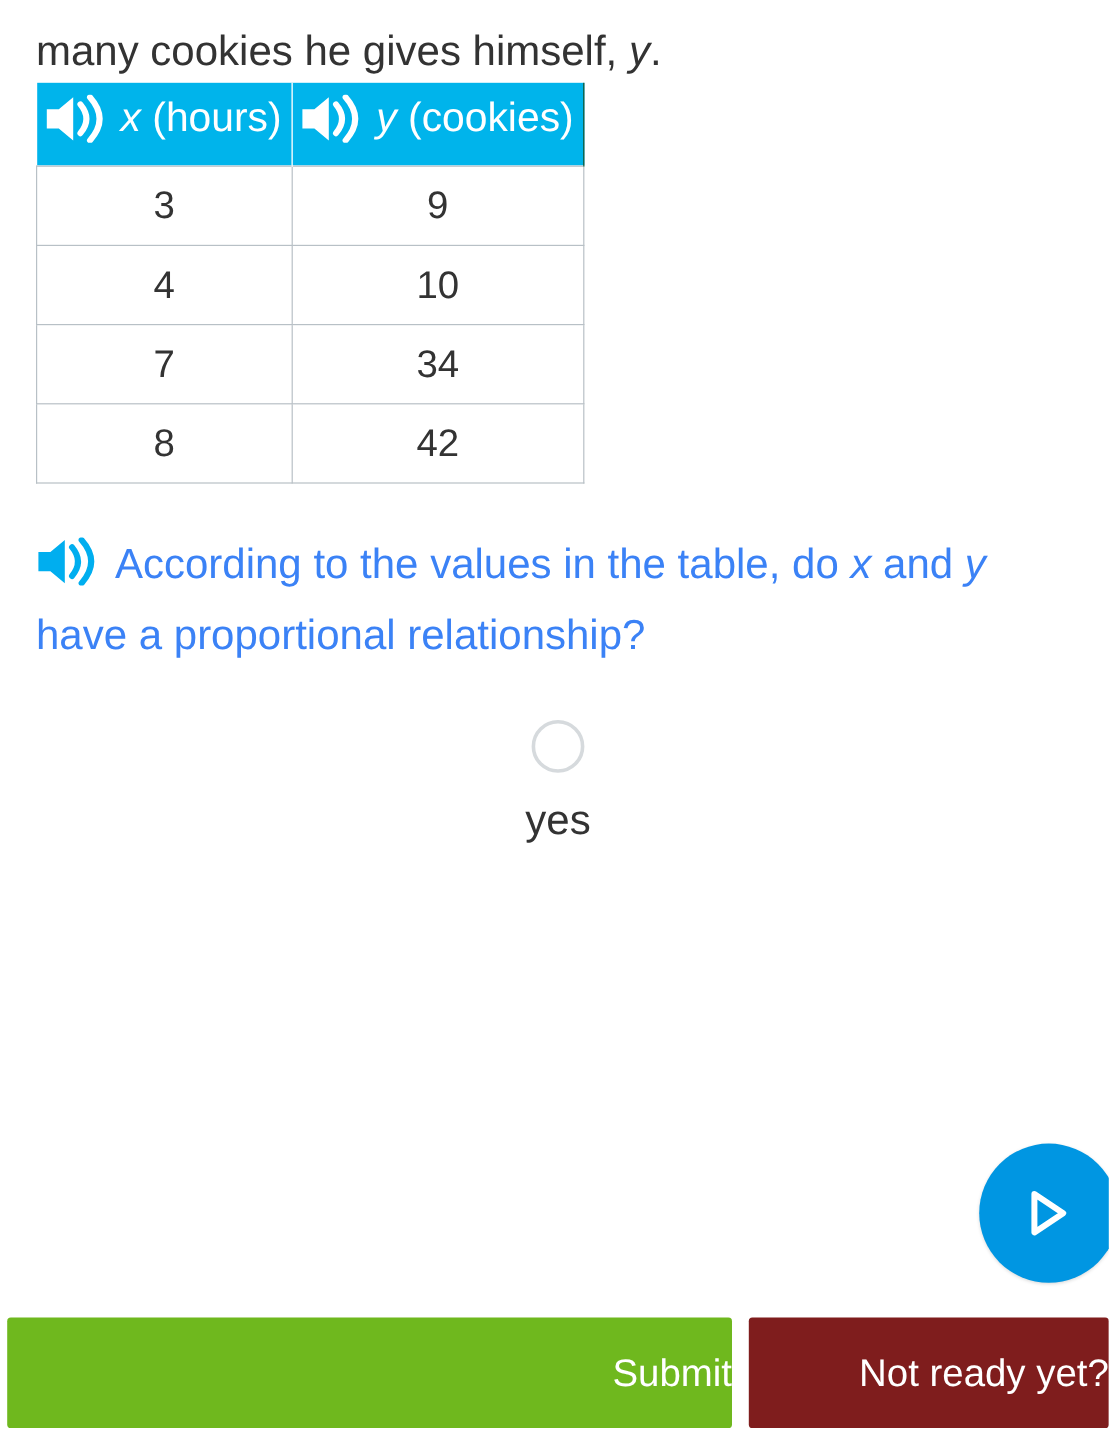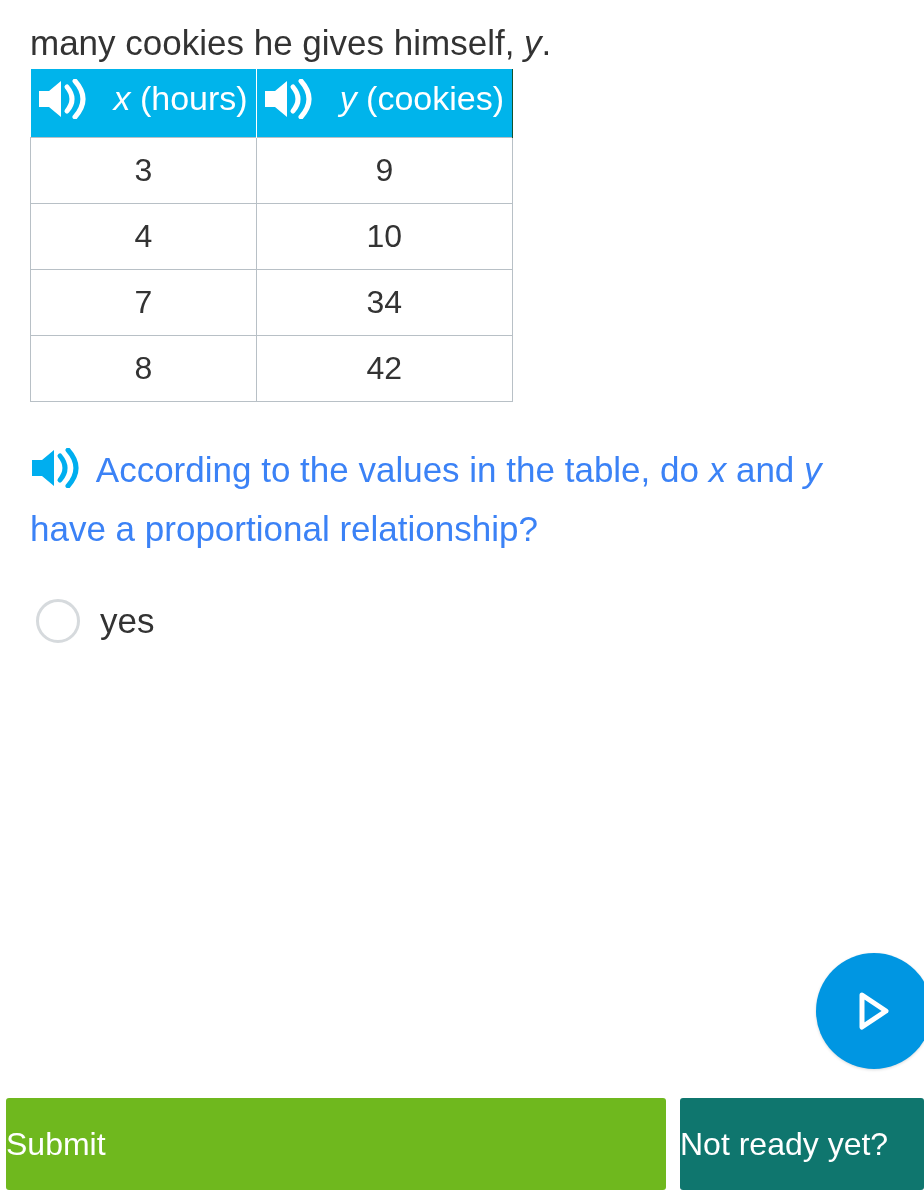--- a/index.html
+++ b/index.html
@@ -31,21 +31,21 @@
       font-size: 34px;
       padding: 10px 8px 10px 6px;
       border-right: 1px solid #fff;
       text-align: left;
       white-space: nowrap;
     }
     table.data-table th:last-child { border-right: 1px solid #14532d; }
     table.data-table th .hdr {
       display: inline-flex;
       align-items: center;
-      gap: 25px;
+      gap: 12px;
     }
     table.data-table th .xvar, table.data-table th .yvar { font-style: italic; }
     table.data-table td {
       border: 1px solid #b8c0c6;
       text-align: center;
       font-size: 32px;
       color: #333;
       padding: 14px 30px;
       background: #fff;
     }
@@ -59,20 +59,21 @@
       margin-bottom: 40px;
     }
     .question-text .ital { font-style: italic; }
     .options { padding-left: 6px; }
     .option {
       display: flex;
       align-items: center;
       gap: 20px;
       margin-bottom: 22px;
       cursor: pointer;
+      flex-direction: column;
     }
     .radio {
       width: 44px;
       height: 44px;
       border: 3px solid #d6dadd;
       border-radius: 50%;
       background: #fff;
       flex-shrink: 0;
     }
     .option-label {
@@ -100,35 +101,35 @@
       position: absolute;
       left: 0; right: 0; bottom: 12px;
       display: flex;
       gap: 14px;
       padding: 0 0 0 0;
     }
     .btn {
       height: 92px;
       display: flex;
       align-items: center;
-      justify-content: flex-start;
+      justify-content: flex-end;
       font-size: 32px;
       color: #fff;
       border-radius: 3px;
       cursor: pointer;
       user-select: none;
     }
     .btn-submit {
       background: #6fb81e;
       flex: 1;
       margin-left: 6px;
     }
     .btn-not-ready {
-      background: #0f766e;
-      width: 244px;
+      background: #7f1d1d;
+      width: 300px;
       margin-right: 0;
     }
   </style>
 </head>
 <body>
 
 <div class="content">
   <p class="intro-text">
     <span>many cookies he gives himself, </span><span class="ital">y</span><span>.</span>
   </p>

